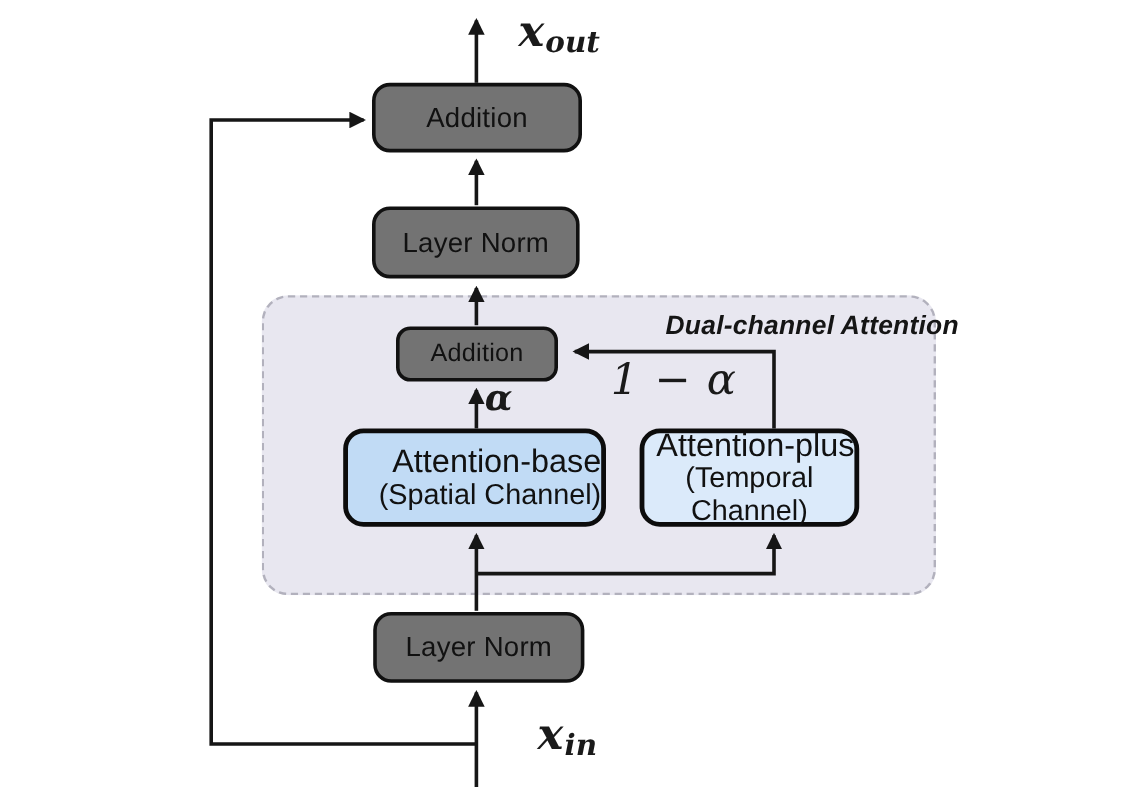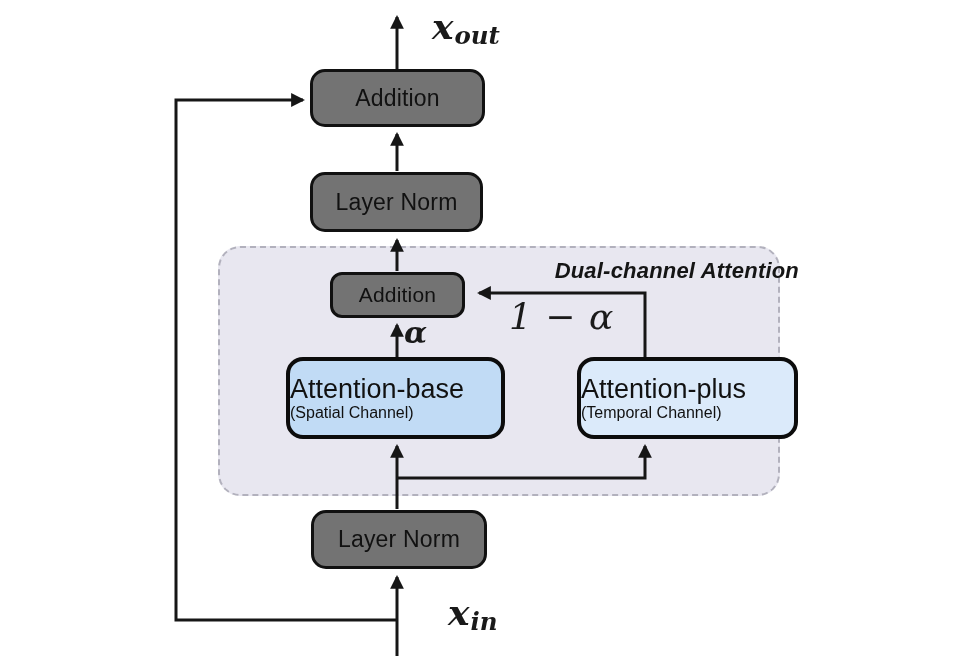--- a/index.html
+++ b/index.html
@@ -38,27 +38,27 @@
     letter-spacing: 0.2px;
   }
   .node.small { font-size: 21px; border-radius: 12px; }
   .attention {
     position: absolute;
     box-sizing: border-box;
     border: 4px solid #0c0c0c;
     border-radius: 17px;
     display: flex;
     flex-direction: column;
-    align-items: flex-start;
+    align-items: flex-end;
     justify-content: center;
     text-align: center;
     line-height: 1.12;
   }
   .attention .att-title { font-size: 27px; font-weight: 500; }
-  .attention .att-sub { font-size: 16px; font-weight: 400; }
+  .attention .att-sub { font-size: 24px; font-weight: 400; }
   .att-base { background: #c1dbf5; }
   .att-plus { background: #dbeafa; }
   .dashed-container {
     position: absolute;
     box-sizing: border-box;
     left: 218px; top: 246px;
     width: 562px; height: 250px;
     background: #e8e7f0;
     border: 2px dashed #b2b1bd;
     border-radius: 22px;
@@ -129,21 +129,21 @@
 
   <div class="node small" style="left:330px; top:272px; width:135px; height:46px;">
     <span>Addition</span>
   </div>
 
   <div class="attention att-base" style="left:286px; top:357px; width:219px; height:82px;">
     <div class="att-title">Attention-base</div>
     <div class="att-sub">(Spatial Channel)</div>
   </div>
 
-  <div class="attention att-plus" style="left:533px; top:357px; width:221px; height:82px;margin-left:44px;">
+  <div class="attention att-plus" style="left:533px; top:357px; width:183px; height:82px;">
     <div class="att-title">Attention-plus</div>
     <div class="att-sub">(Temporal Channel)</div>
   </div>
 
   <div class="node" style="left:311px; top:510px; width:176px; height:59px;">
     <span>Layer Norm</span>
   </div>
 
   <div class="math io" style="left:432px; top:8px;">
     <span>x</span><sub>out</sub>

